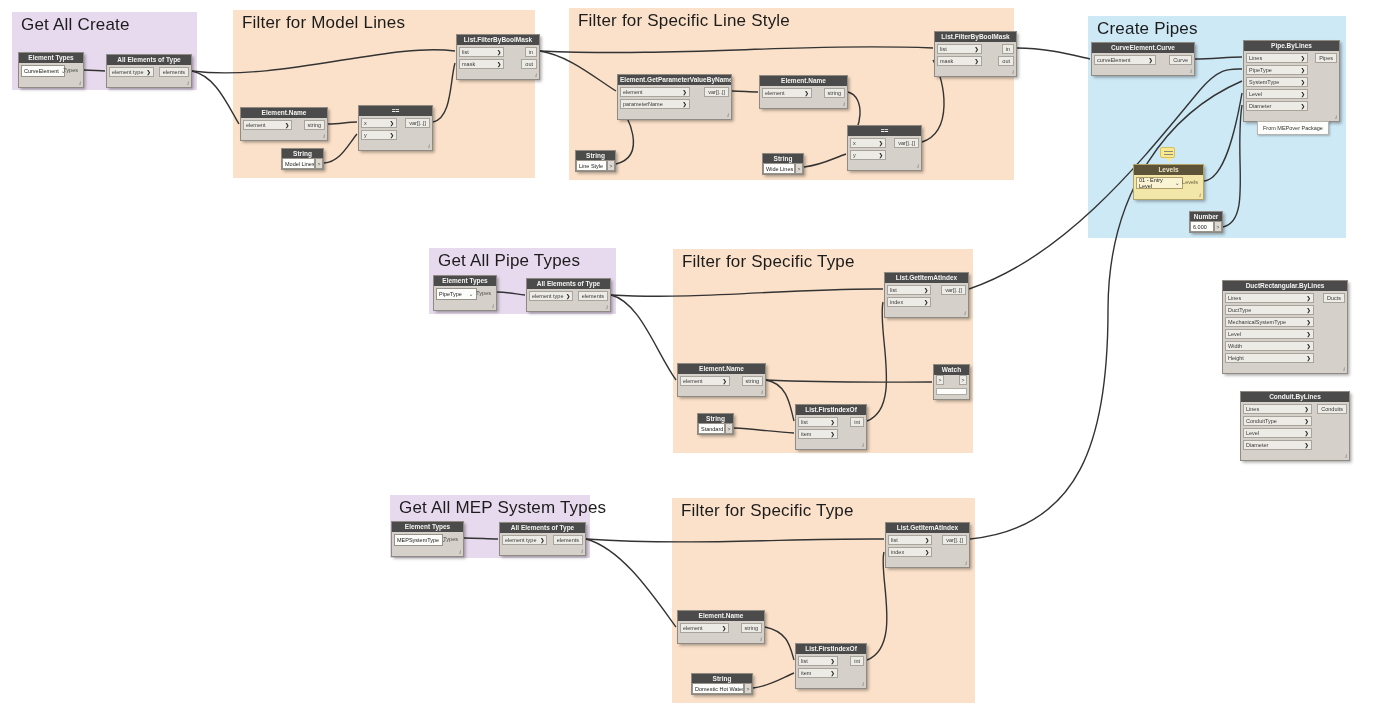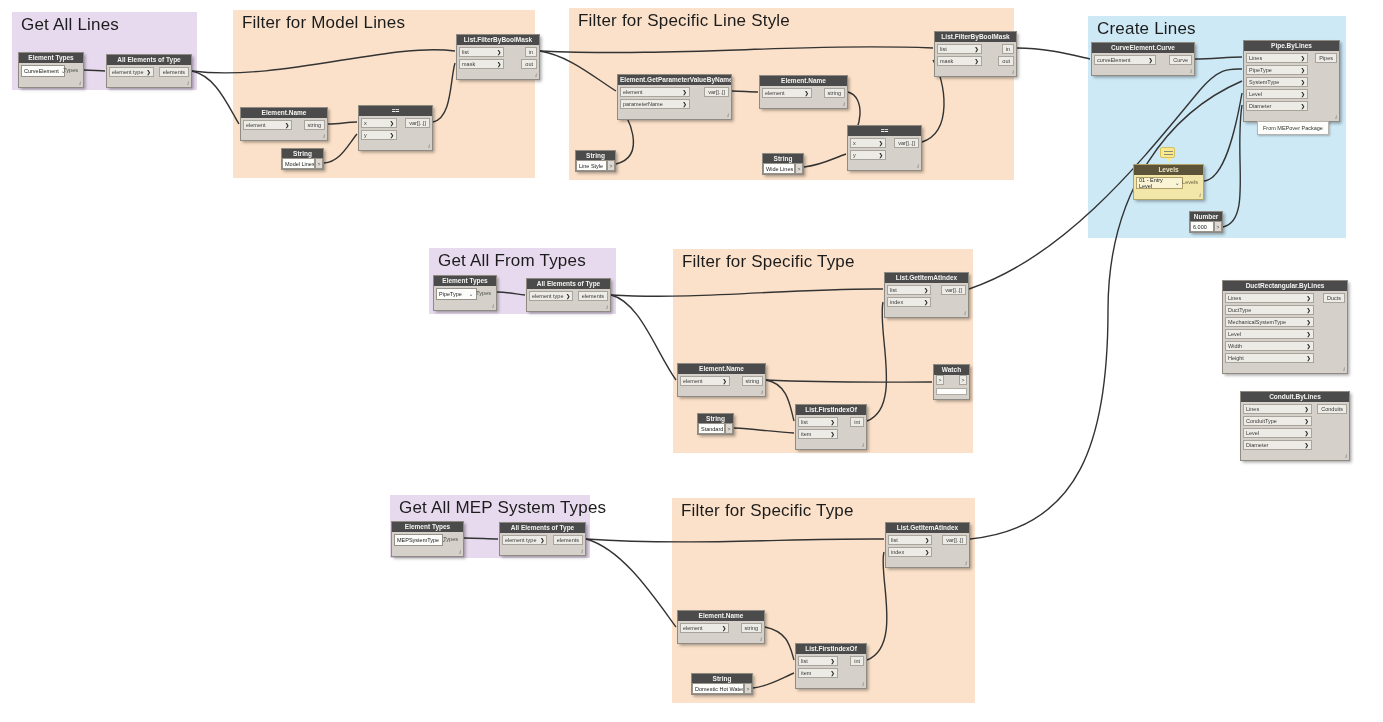--- a/index.html
+++ b/index.html
@@ -70,33 +70,33 @@
   .tnote { position:absolute; z-index:3; background:#FDFDFB; border:1px solid #B7B3AA;
            box-shadow:1px 1px 2px rgba(0,0,0,0.25); font-size:5.5px; color:#333;
            padding:3px 5px; white-space:nowrap; }
 </style>
 </head>
 <body>
 
 <div id="canvas">
 
   <div class="group grp-purple" style="left:12px;top:12px;width:185px;height:78px;">
-    <div class="group-title">Get All Lines</div>
+    <div class="group-title">Get All Create</div>
   </div>
   <div class="group grp-orange" style="left:569px;top:8px;width:445px;height:172px;">
     <div class="group-title">Filter for Specific Line Style</div>
   </div>
   <div class="group grp-orange" style="left:233px;top:10px;width:302px;height:168px;">
     <div class="group-title">Filter for Model Lines</div>
   </div>
   <div class="group grp-blue" style="left:1088px;top:16px;width:258px;height:222px;">
-    <div class="group-title">Create Lines</div>
+    <div class="group-title">Create Pipes</div>
   </div>
   <div class="group grp-purple" style="left:429px;top:248px;width:187px;height:66px;">
-    <div class="group-title">Get All From Types</div>
+    <div class="group-title">Get All Pipe Types</div>
   </div>
   <div class="group grp-orange" style="left:673px;top:249px;width:300px;height:204px;">
     <div class="group-title">Filter for Specific Type</div>
   </div>
   <div class="group grp-purple" style="left:390px;top:495px;width:200px;height:63px;">
     <div class="group-title">Get All MEP System Types</div>
   </div>
   <div class="group grp-orange" style="left:672px;top:498px;width:303px;height:205px;">
     <div class="group-title">Filter for Specific Type</div>
   </div>

